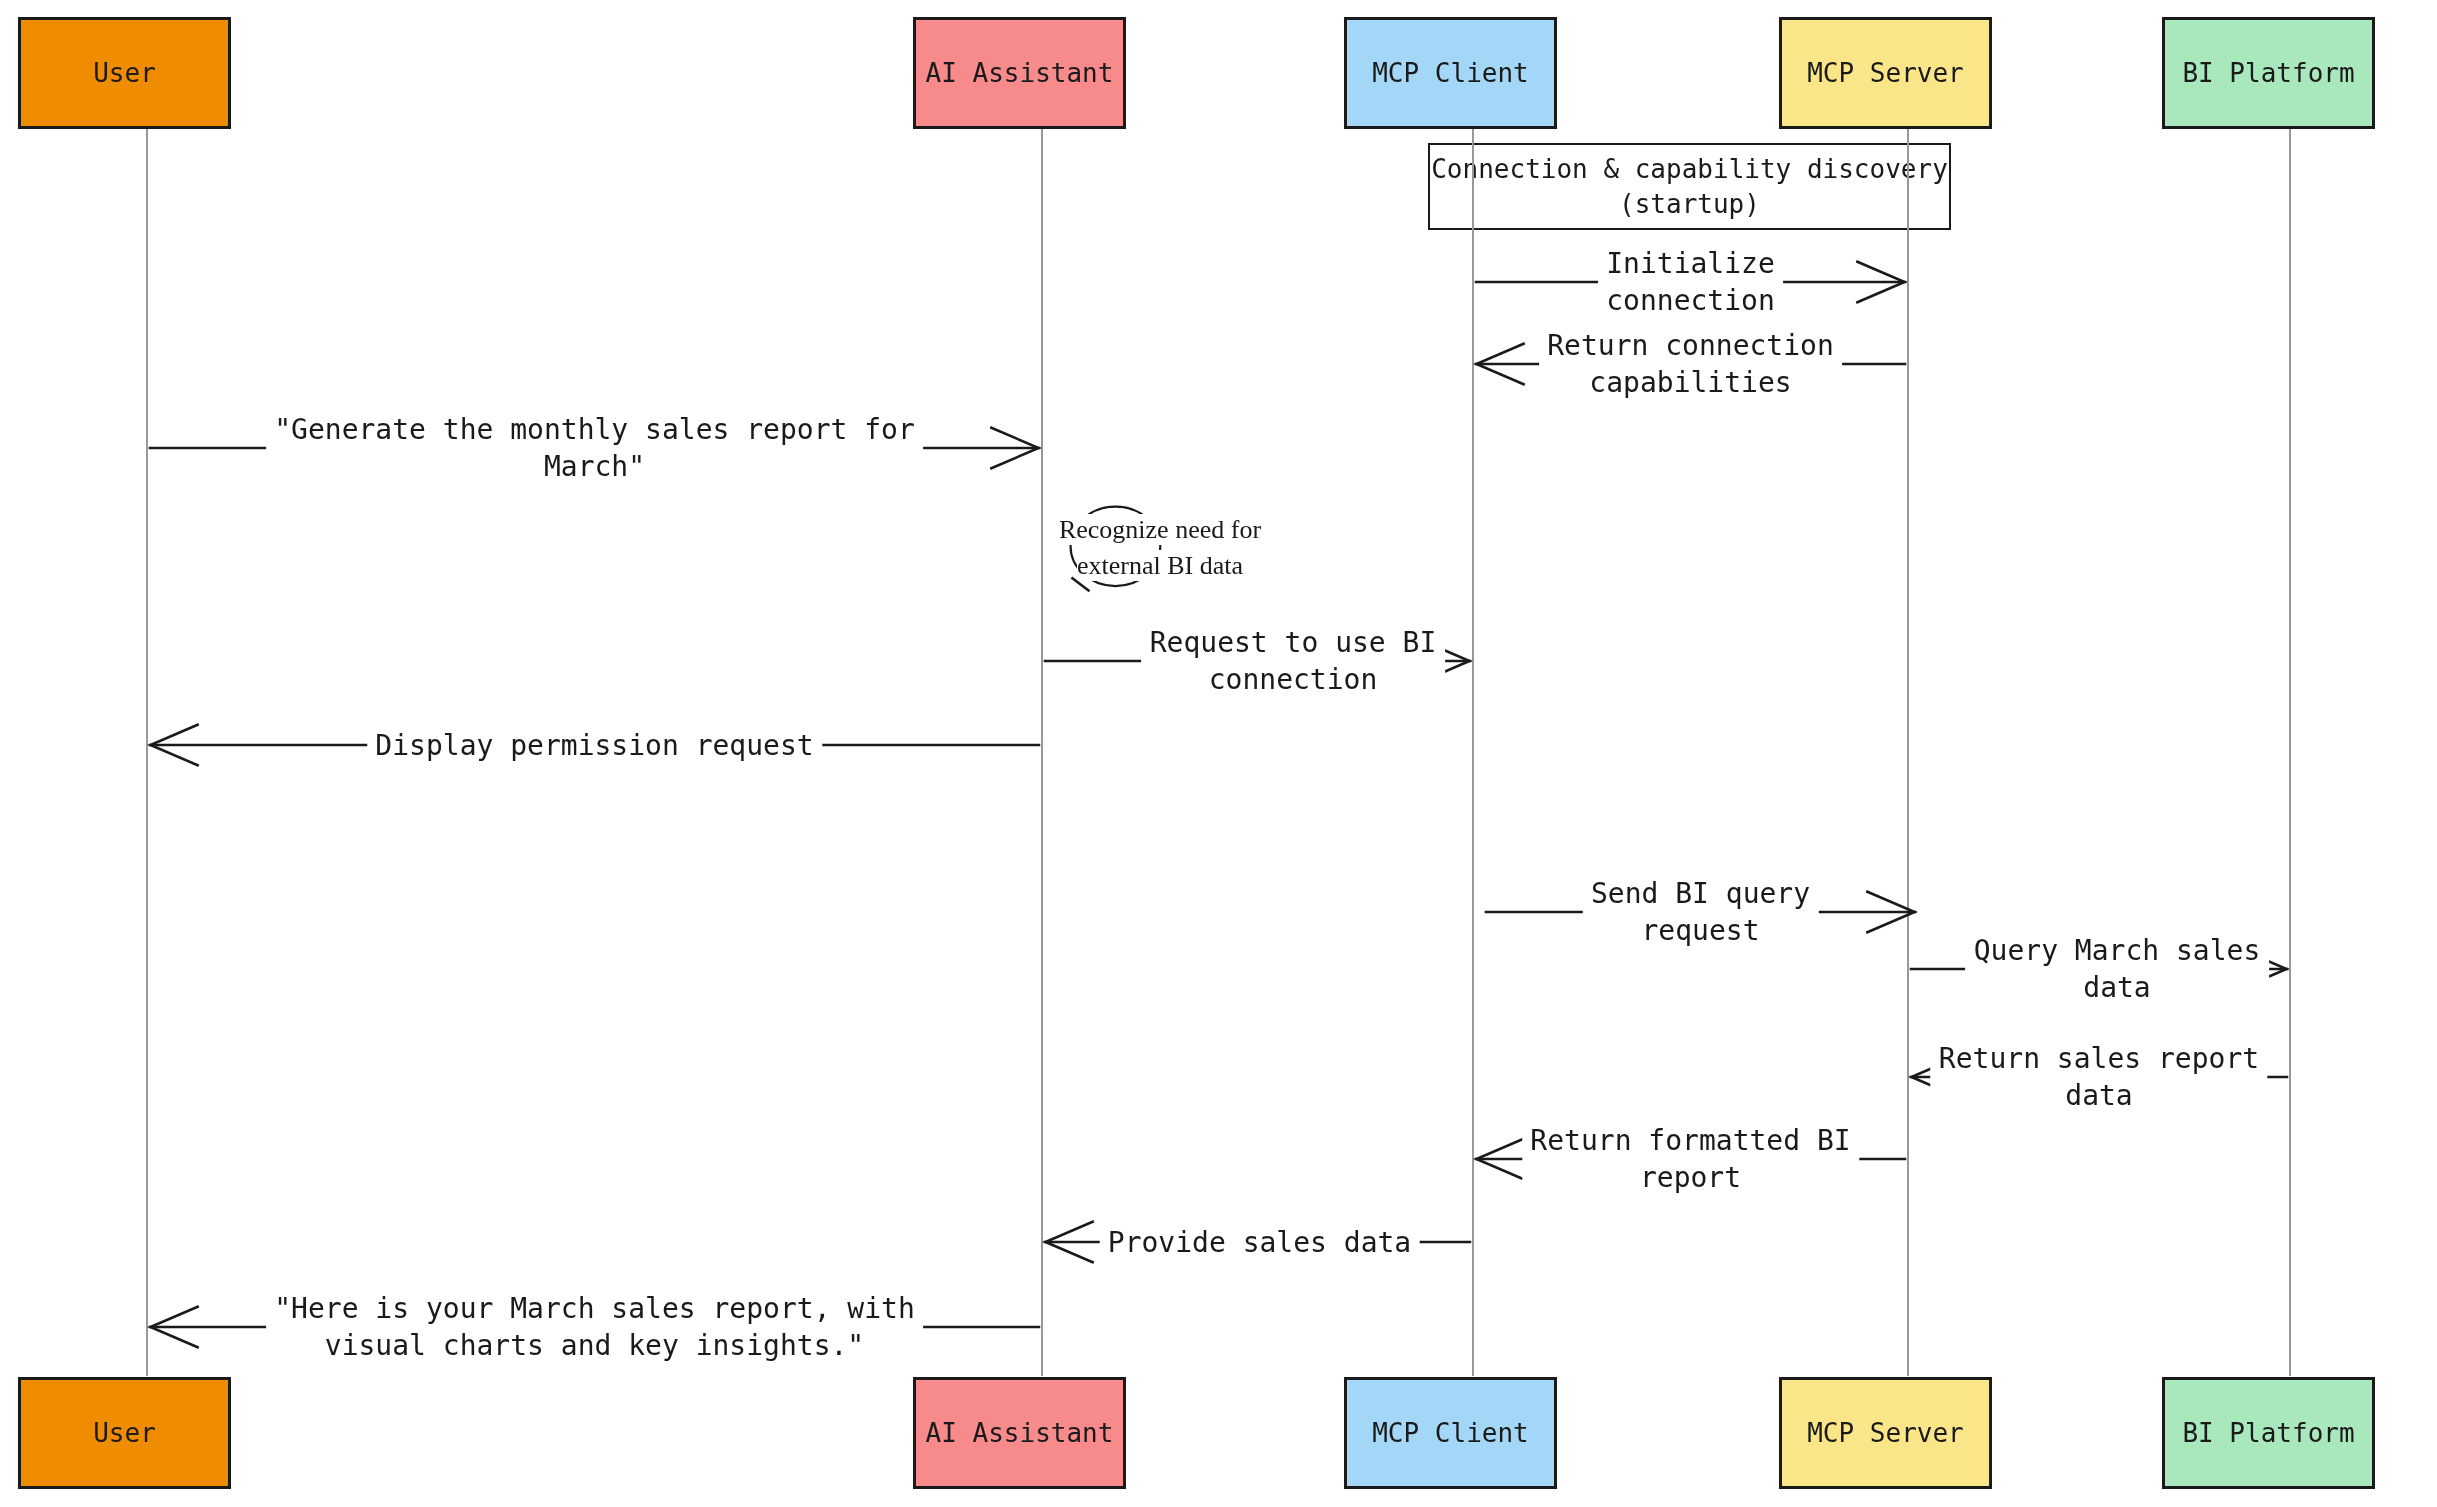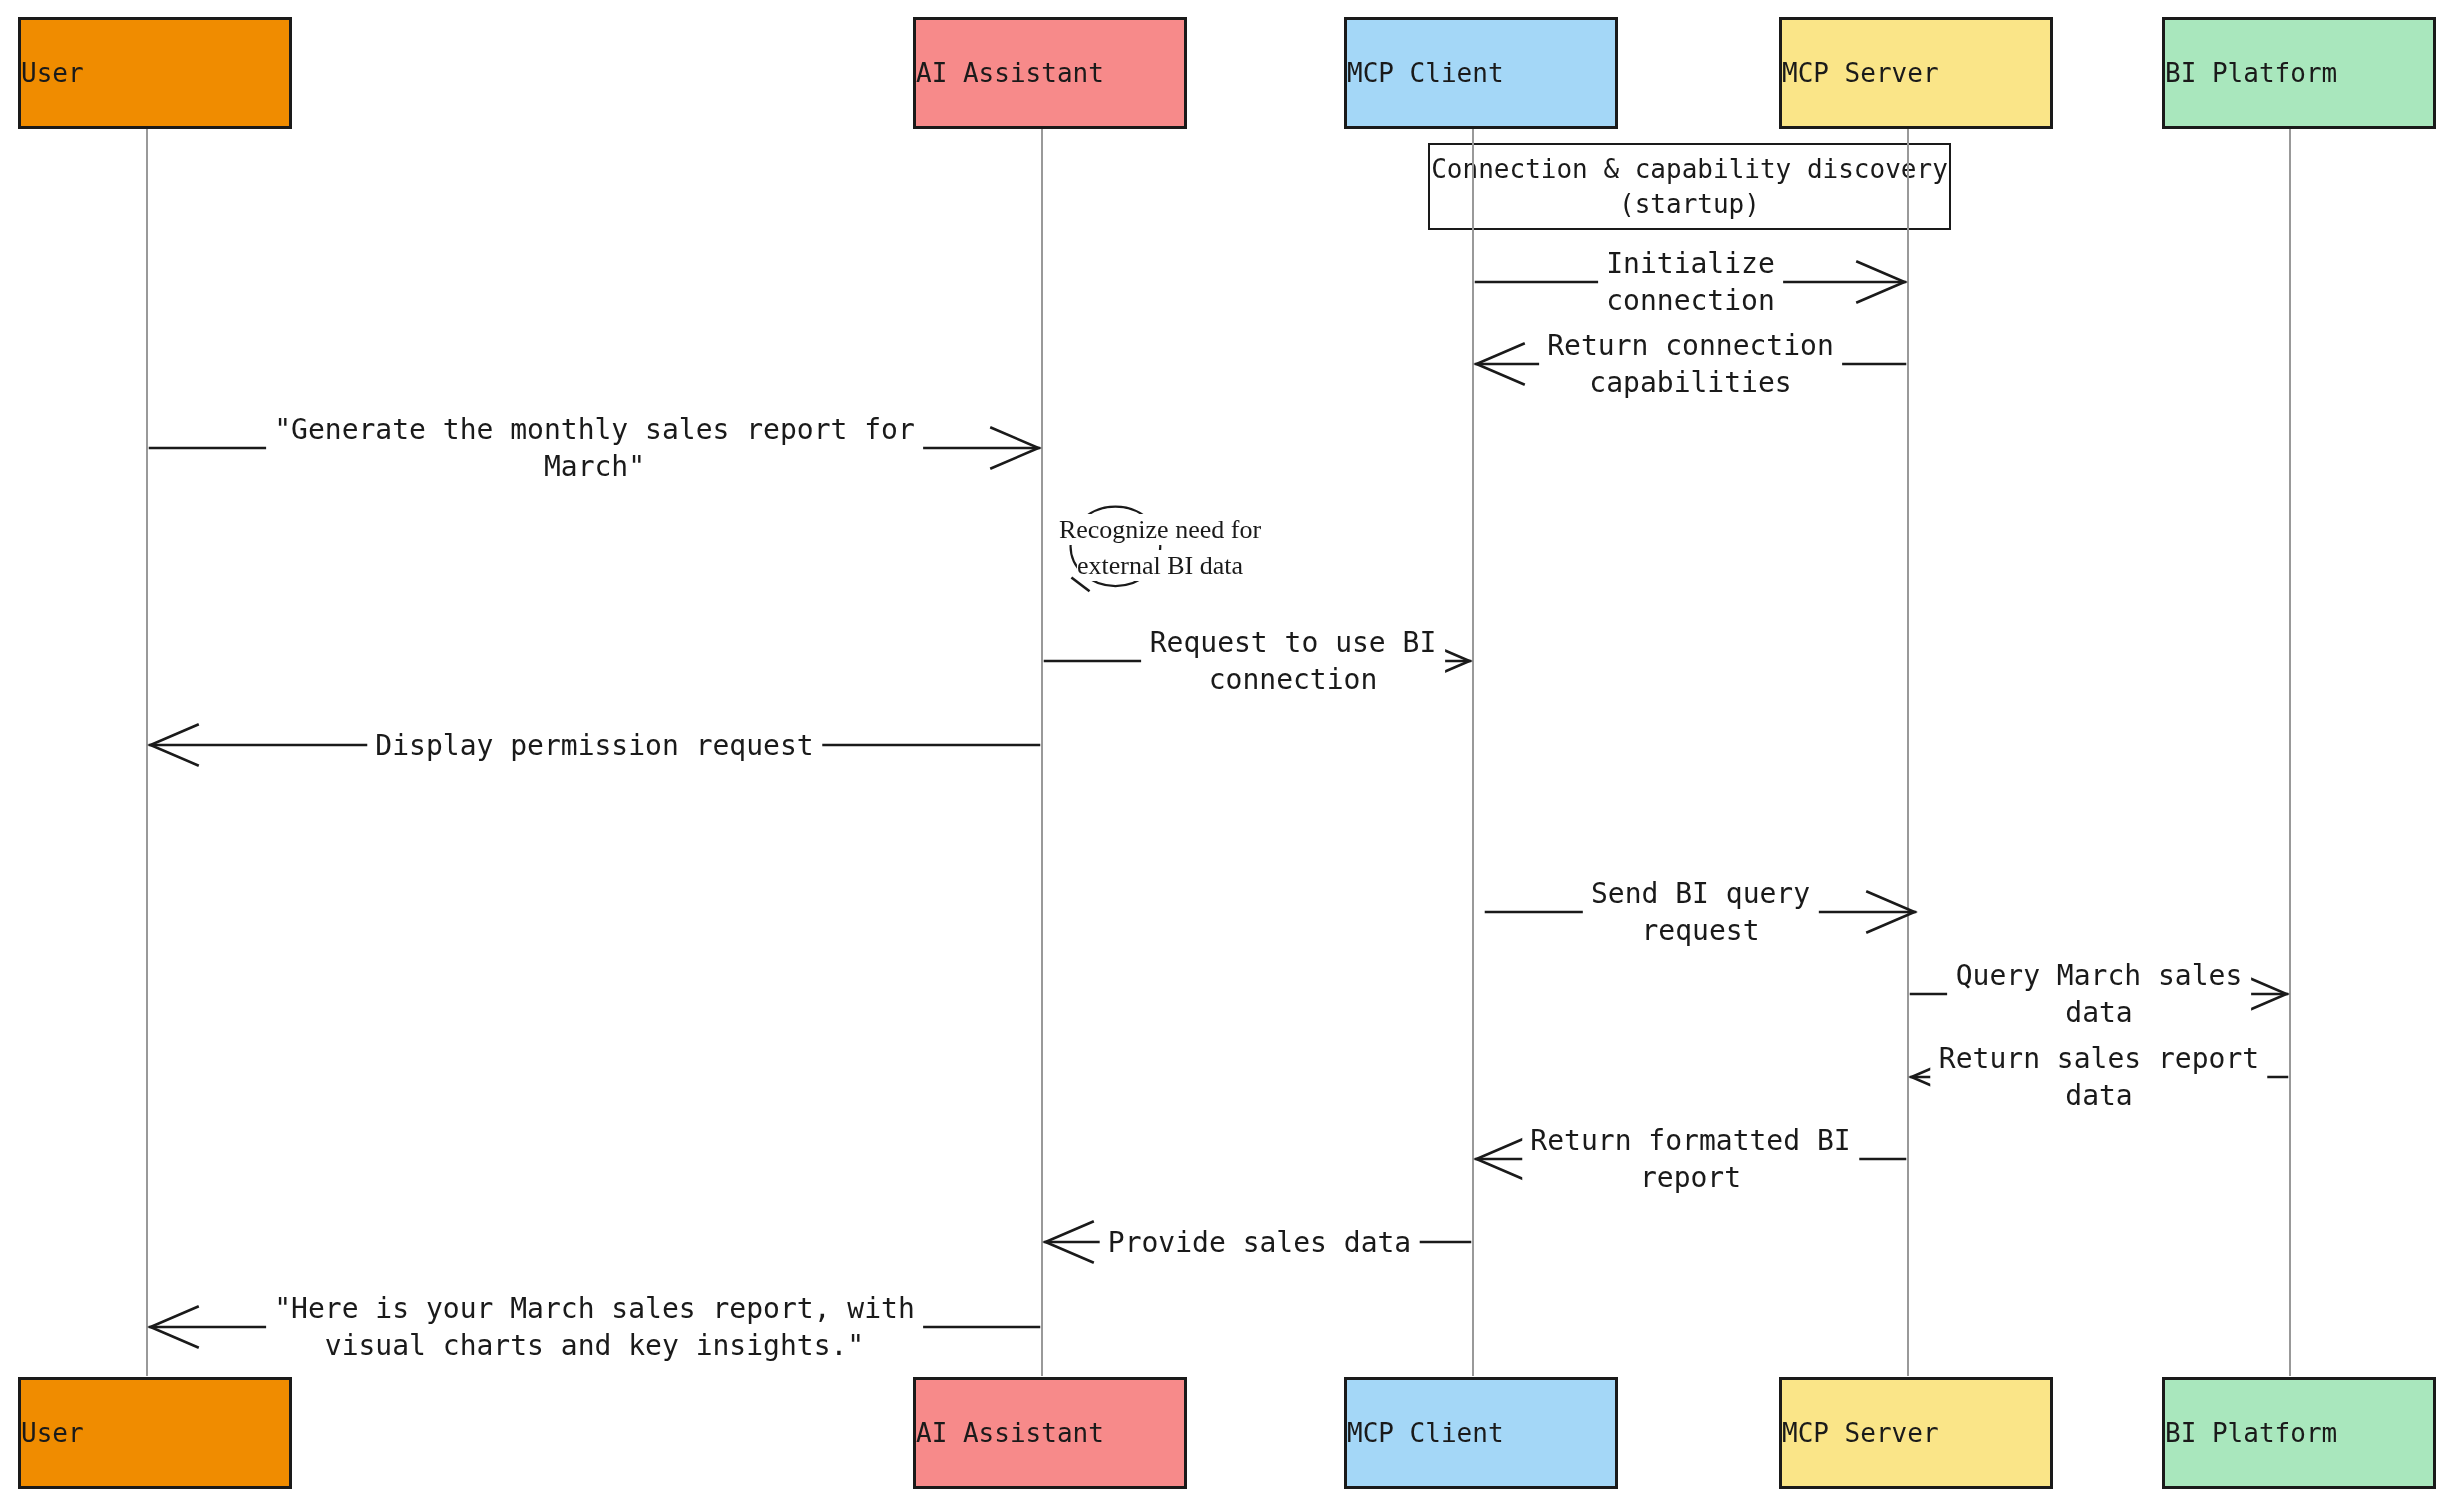--- a/index.html
+++ b/index.html
@@ -6,24 +6,24 @@
   #stage{
     position:relative;
     width:2438px;height:1507px;
     background:#ffffff;
     font-family:"DejaVu Sans Mono","Liberation Mono",monospace;
     color:#1a1a1a;
     overflow:hidden;
   }
   .actor-box{
     position:absolute;
-    width:274px;height:112px;
+    width:213px;height:112px;
     box-sizing:border-box;
     border:3.5px solid #1a1a1a;
-    display:flex;align-items:center;
+    display:flex;align-items:center;justify-content:center;
     font-size:26px;
   }
   .lifeline{
     position:absolute;
     width:1.7px;
     background:#999999;
   }
   .note-box{
     position:absolute;
     box-sizing:border-box;
@@ -167,21 +167,21 @@
     <div class="msg" style="left: 1473px; top: 873px; width: 435px; margin-left: 10px;">
       <svg width="435" height="78" viewBox="0 0 504 90">
         <line x1="2" y1="45" x2="502" y2="45" stroke="#1A1A1A" stroke-width="3"></line>
         <polyline points="444,21 500,45 444,69" fill="none" stroke="#1A1A1A" stroke-width="3"></polyline>
       </svg>
       <div class="mlabel">
         <div>Send BI query</div>
         <div>request</div>
       </div>
     </div>
-    <div class="msg" style="left: 1908px; top: 955px; width: 382px;">
+    <div class="msg" style="left: 1908px; top: 930px; width: 382px; padding-left: 36px;">
       <svg width="382" height="78" viewBox="0 0 443 90">
         <line x1="2" y1="45" x2="441" y2="45" stroke="#1A1A1A" stroke-width="3"></line>
         <polyline points="383,21 439,45 383,69" fill="none" stroke="#1A1A1A" stroke-width="3"></polyline>
       </svg>
       <div class="mlabel">
         <div>Query March sales</div>
         <div>data</div>
       </div>
     </div>
     <div class="msg" style="left: 1908px; top: 1038px; width: 382px;">

